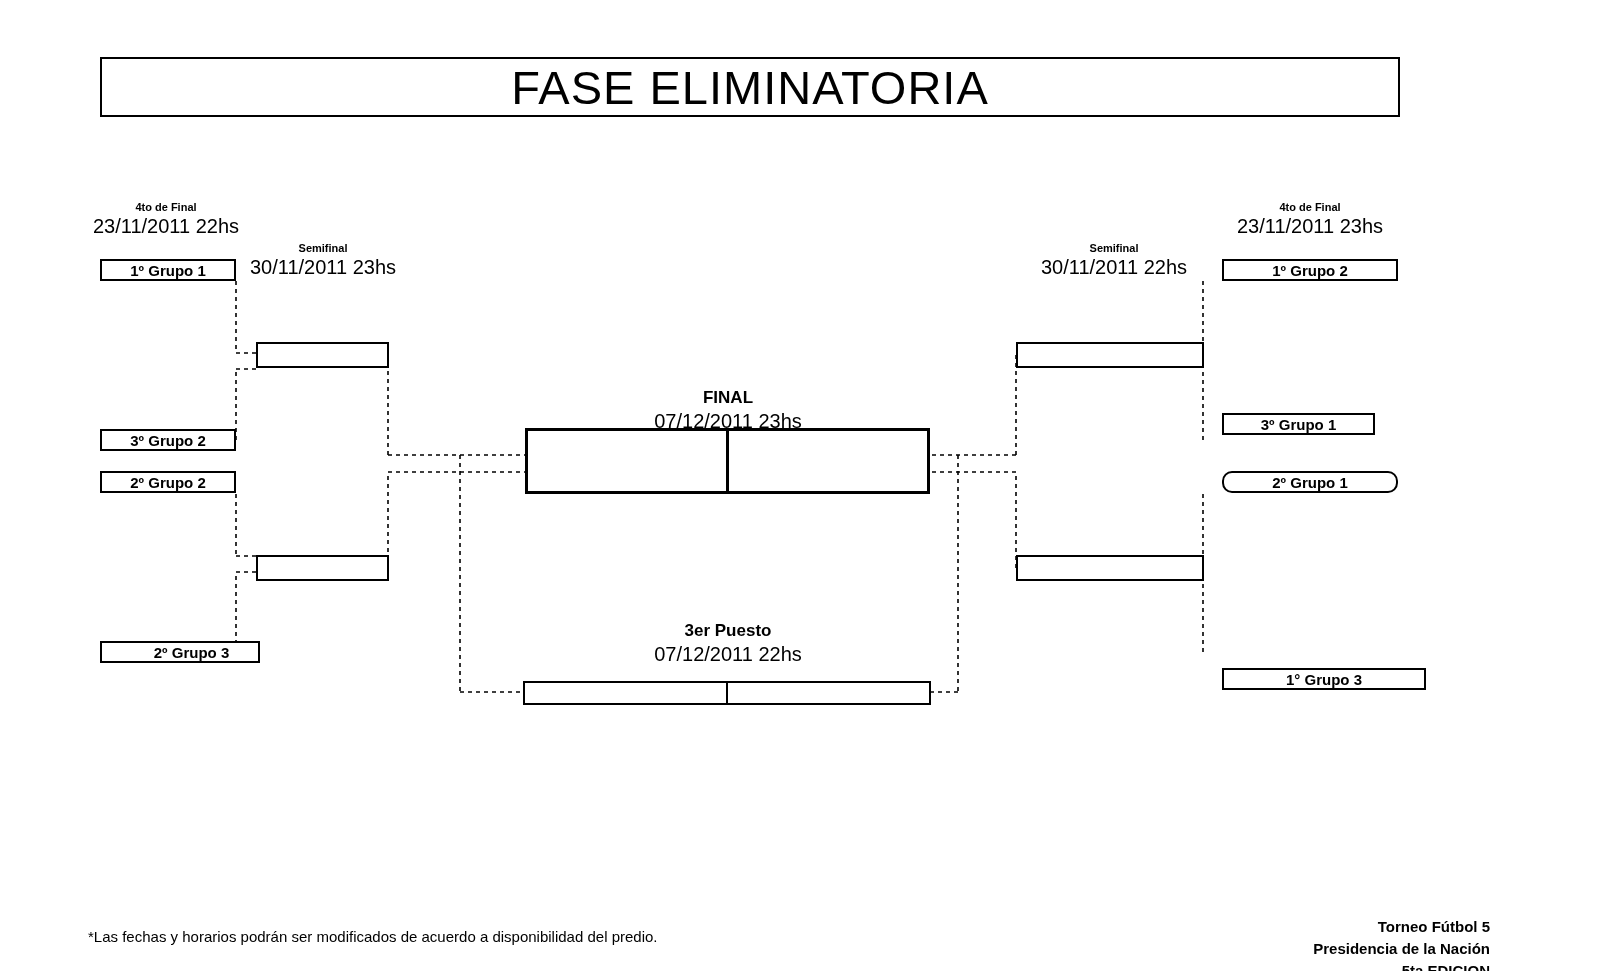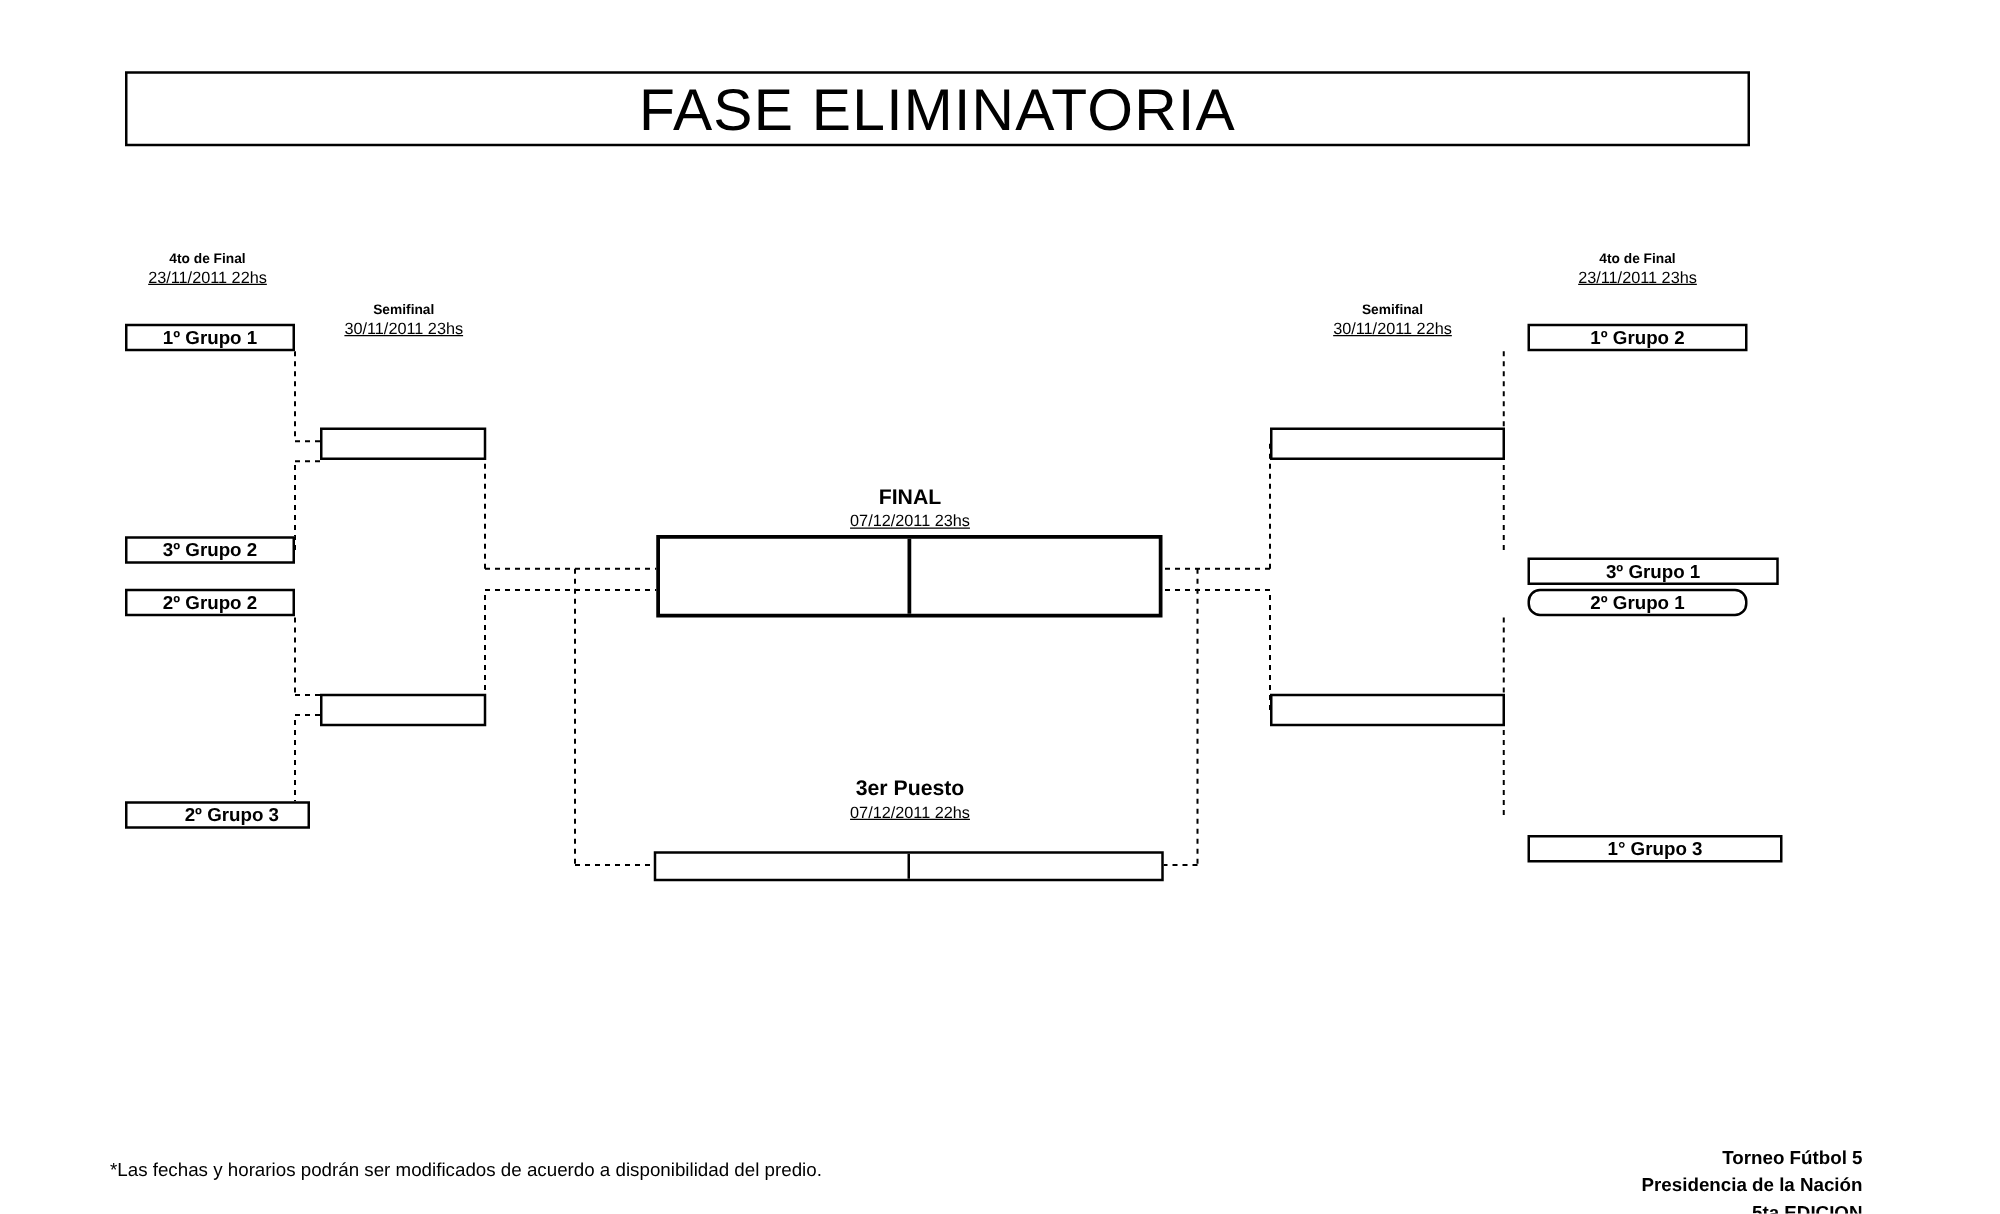--- a/index.html
+++ b/index.html
@@ -41,23 +41,22 @@
   .round-head {
     position: absolute;
     text-align: center;
     line-height: 1.28;
   }
   .round-head .rh-name {
     font-size: 11px;
     font-weight: bold;
   }
   .round-head .rh-date {
-    font-size: 13px;
+    font-size: 20px;
     font-weight: normal;
-    text-decoration: underline;
   }
 
   
   .slot {
     position: absolute;
     border: 2px solid #000000;
     background: #ffffff;
     box-sizing: border-box;
     display: flex;
     align-items: center;
@@ -190,21 +189,21 @@
 
   <div class="slot" style="left:100px; top:259px; width:136px; height:22px;">
     <span class="slot-label">1º Grupo 1</span>
   </div>
   <div class="slot" style="left:100px; top:429px; width:136px; height:22px;">
     <span class="slot-label">3º Grupo 2</span>
   </div>
   <div class="slot" style="left:100px; top:471px; width:136px; height:22px;">
     <span class="slot-label">2º Grupo 2</span>
   </div>
-  <div class="slot" style="left:100px; top:641px; width:148px; height:22px;padding-left:23px;">
+  <div class="slot" style="left:100px; top:641px; width:160px; height:22px;padding-left:23px;">
     <span class="slot-label">2º Grupo 3</span>
   </div>
 
   <div class="slot empty" style="left:256px; top:342px; width:133px; height:26px;">
     
   </div>
   <div class="slot empty" style="left:256px; top:555px; width:133px; height:26px;">
     
   </div>
 
@@ -214,21 +213,21 @@
   </div>
 
   <div class="round-head" style="left:1026px; top:241px; width:176px;">
     <div class="rh-name">Semifinal</div>
     <div class="rh-date">30/11/2011 22hs</div>
   </div>
 
   <div class="slot" style="left:1222px; top:259px; width:176px; height:22px;">
     <span class="slot-label">1º Grupo 2</span>
   </div>
-  <div class="slot" style="left:1222px; top:446px; width:201px; height:22px;justify-content:center;">
+  <div class="slot" style="left:1222px; top:413px; width:153px; height:22px;justify-content:center;">
     <span class="slot-label">3º Grupo 1</span>
   </div>
   <div class="slot" style="left:1222px; top:471px; width:176px; height:22px;border-radius:10px;">
     <span class="slot-label">2º Grupo 1</span>
   </div>
   <div class="slot" style="left:1222px; top:668px; width:204px; height:22px;">
     <span class="slot-label">1° Grupo 3</span>
   </div>
 
   <div class="slot empty" style="left:1016px; top:342px; width:188px; height:26px;">

